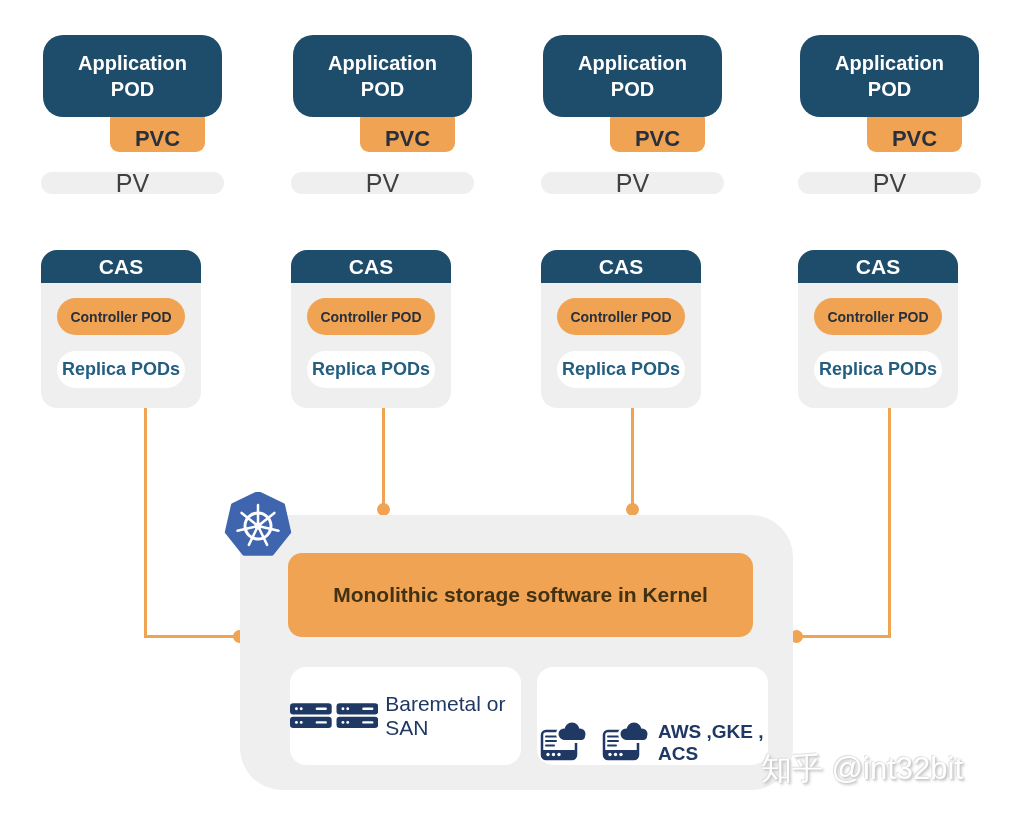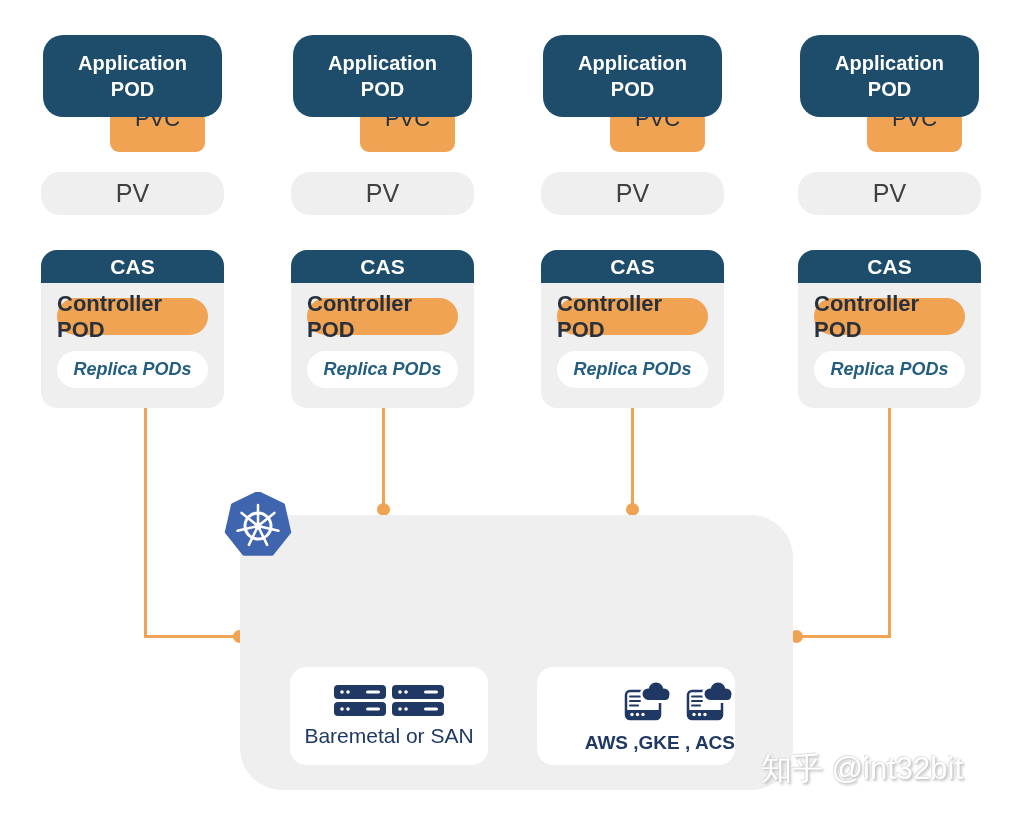--- a/index.html
+++ b/index.html
@@ -46,40 +46,40 @@
     padding:0 26px;
     z-index:3;
   }
   .pvc{
     position:absolute;
     top:110px;left:67px;
     width:95px;height:42px;
     background:var(--orange);
     border-radius:9px;
     color:var(--dark_text);
-    font-weight:normal;
+    font-weight:bold;
     font-size:22px;
     display:flex;align-items:flex-end;justify-content:center;
-    padding-bottom:20px;
+    padding-bottom:0;
     z-index:2;
   }
   .pv{
     position:absolute;
     top:172px;left:-2px;
-    width:183px;height:43px;
+    width:183px;height:22px;
     background:var(--light_gray);
     border-radius:19px;
     color:var(--pv_text);
     font-size:25px;
     display:flex;align-items:center;justify-content:center;
   }
   .cas{
     position:absolute;
     top:250px;left:-2px;
-    width:183px;height:158px;
+    width:160px;height:158px;
     background:var(--light_gray);
     border-radius:16px;
   }
   .cas-header{
     position:absolute;
     top:0;left:0;right:0;
     height:33px;
     background:var(--teal);
     border-radius:16px 16px 0 0;
     color:#ffffff;
@@ -88,33 +88,33 @@
     display:flex;align-items:center;justify-content:center;
   }
   .controller-pod{
     position:absolute;
     top:48px;left:16px;right:16px;
     height:37px;
     background:var(--orange);
     border-radius:19px;
     color:var(--dark_text);
     font-weight:bold;
-    font-size:22px;
+    font-size:14px;
     display:flex;align-items:center;justify-content:center;
   }
   .replica-pods{
     position:absolute;
     top:101px;left:16px;right:16px;
     height:37px;
     background:#ffffff;
     border-radius:19px;
     color:var(--replica_text);
     font-weight:bold;
     font-size:18px;
-    display:flex;align-items:center;justify-content:center;font-style:italic;
+    display:flex;align-items:center;justify-content:center;
   }
   .line{
     position:absolute;
     background:var(--orange);
   }
   .dot{
     position:absolute;
     width:13px;height:13px;
     border-radius:50%;
     background:var(--orange);
@@ -139,24 +139,24 @@
     background:var(--orange);
     border-radius:14px;
     color:var(--kernel_text);
     font-weight:bold;
     font-size:21px;
     display:flex;align-items:center;justify-content:center;
   }
   .infra-box{
     position:absolute;
     top:152px;
-    width:198px;height:98px;
+    width:231px;height:98px;
     background:#ffffff;
     border-radius:16px;
-    display:flex;flex-direction:column;align-items:center;justify-content:center;
+    display:flex;flex-direction:row;align-items:center;justify-content:center;
     gap:7px;
   }
   .infra-baremetal{left:50px;}
   .infra-cloud{left:297px;align-items:flex-end;}
   .baremetal-label{
     color:var(--navy);
     font-size:21px;
   }
   .cloud-label{
     color:var(--navy);
@@ -248,20 +248,21 @@
       <line x1="34" y1="34" x2="54.5" y2="38.7"></line>
       <line x1="34" y1="34" x2="43.1" y2="52.9"></line>
       <line x1="34" y1="34" x2="24.9" y2="52.9"></line>
       <line x1="34" y1="34" x2="13.5" y2="38.7"></line>
       <line x1="34" y1="34" x2="17.6" y2="20.9"></line>
     </g>
   </svg>
 
   <div class="big-box">
 
+    <div class="kernel-box">Monolithic storage software in Kernel</div>
 
     <div class="infra-box infra-baremetal">
       <svg width="110" height="32" viewBox="0 0 110 32">
         <g fill="var(--navy)">
           <rect x="0" y="0" width="52" height="14" rx="4"></rect>
           <rect x="58" y="0" width="52" height="14" rx="4"></rect>
           <rect x="0" y="17" width="52" height="14" rx="4"></rect>
           <rect x="58" y="17" width="52" height="14" rx="4"></rect>
         </g>
         <g fill="#ffffff">

